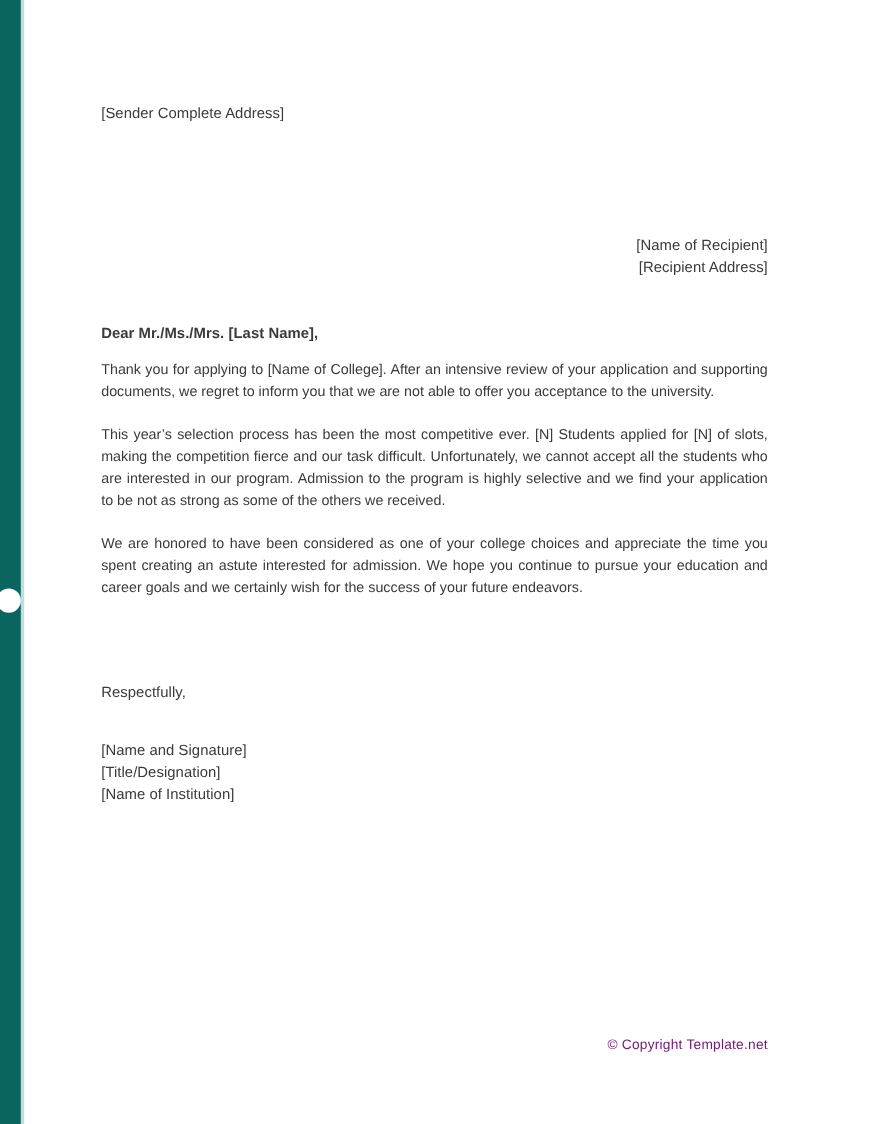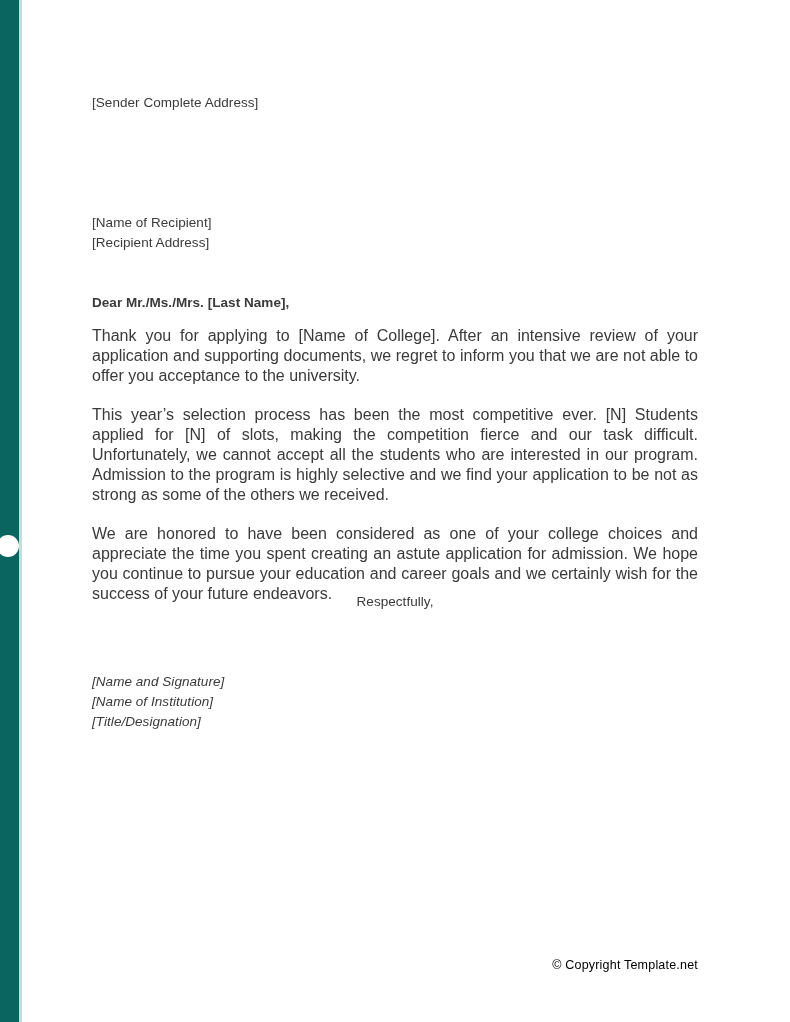--- a/index.html
+++ b/index.html
@@ -70,72 +70,70 @@
     position: absolute;
     top: 153px;
     left: 0;
     width: 100%;
   }
   .recipient {
     position: absolute;
     top: 213px;
     left: 0;
     width: 100%;
+    text-align: right;
   }
   .salutation {
     position: absolute;
     top: 293px;
     left: 0;
     width: 100%;
     font-weight: bold;
   }
   .body-paragraphs {
     position: absolute;
     top: 326px;
     left: 0;
     width: 606px;
   }
   .body-paragraphs p {
     margin: 0 0 19px 0;
     text-align: justify;
     text-justify: inter-word;
     color: #3a3a3a;
-    font-size: 16px;
+    font-size: 13px;
     line-height: 20px;
   }
   .body-paragraphs p:last-child {
     margin-bottom: 0;
   }
   .closing {
     position: absolute;
-    top: 592px;
+    top: 620px;
     left: 0;
     width: 100%;
-    text-align: center;
   }
   .signature-block {
     position: absolute;
     top: 672px;
     left: 0;
     width: 100%;
-    font-style: italic;
   }
   .signature-block div {
     line-height: 20px;
   }
   .footer-copyright {
     position: absolute;
     left: 0;
     top: 943px;
     width: 606px;
     text-align: right;
-    color: #000000;
+    color: #701a75;
     font-size: 12.5px;
     letter-spacing: 0.2px;
-    margin-top: 15px;
   }
 </style>
 </head>
 <body>
 
 <div class="page">
 
   <div class="side-bar"></div>
   <div class="side-bar-accent"></div>
   <div class="side-notch"></div>
@@ -148,27 +146,27 @@
     <div class="block recipient">
       <div>[Name of Recipient]</div>
       <div>[Recipient Address]</div>
     </div>
 
     <div class="block salutation">Dear Mr./Ms./Mrs. [Last Name],</div>
 
     <div class="body-paragraphs">
       <p>Thank you for applying to [Name of College]. After an intensive review of your application and supporting documents, we regret to inform you that we are not able to offer you acceptance to the university.</p>
       <p>This year’s selection process has been the most competitive ever. [N] Students applied for [N] of slots, making the competition fierce and our task difficult. Unfortunately, we cannot accept all the students who are interested in our program. Admission to the program is highly selective and we find your application to be not as strong as some of the others we received.</p>
-      <p>We are honored to have been considered as one of your college choices and appreciate the time you spent creating an astute application for admission. We hope you continue to pursue your education and career goals and we certainly wish for the success of your future endeavors.</p>
+      <p>We are honored to have been considered as one of your college choices and appreciate the time you spent creating an astute interested for admission. We hope you continue to pursue your education and career goals and we certainly wish for the success of your future endeavors.</p>
     </div>
 
     <div class="block closing">Respectfully,</div>
 
     <div class="block signature-block">
       <div>[Name and Signature]</div>
+      <div>[Title/Designation]</div>
       <div>[Name of Institution]</div>
-      <div>[Title/Designation]</div>
     </div>
 
     <div class="footer-copyright">© Copyright Template.net</div>
 
   </div>
 </div>
 
 </body></html>

